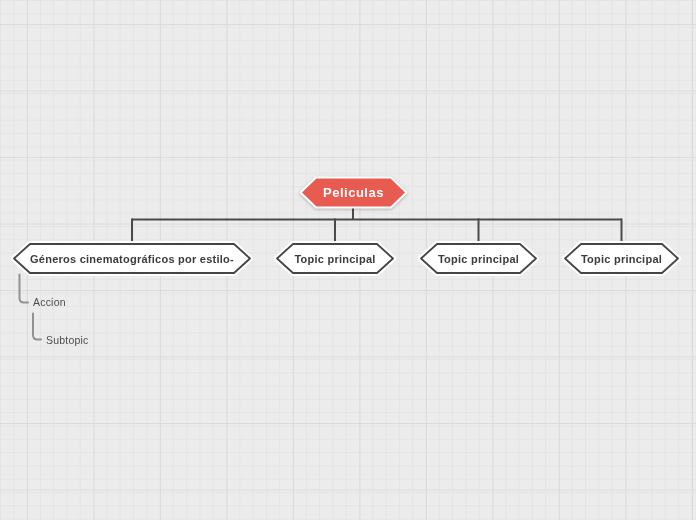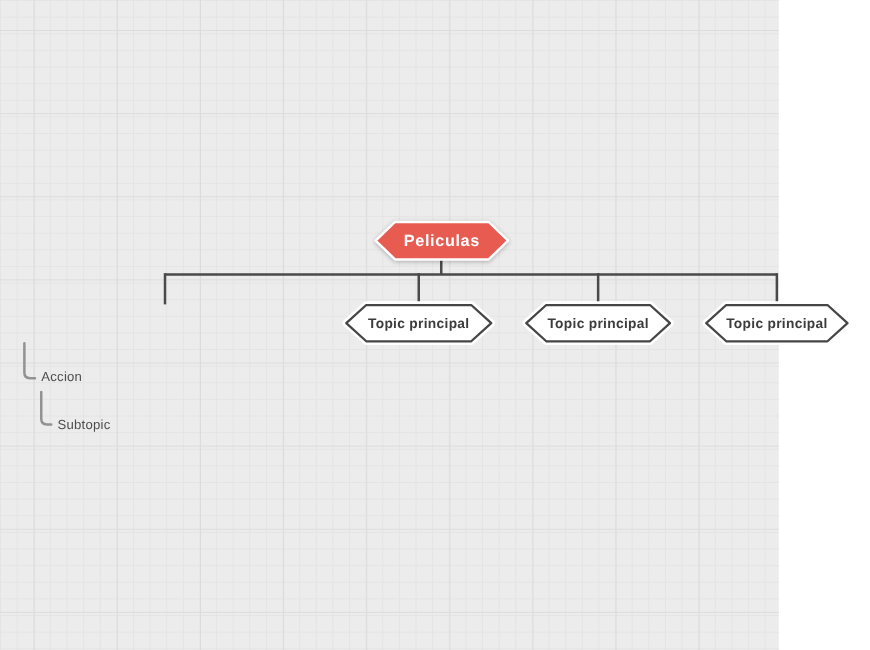--- a/index.html
+++ b/index.html
@@ -1,21 +1,21 @@
 <!DOCTYPE html>
 <html><head>
 <meta charset="utf-8">
 <style>
   html,body{margin:0;padding:0;}
   body{
     width:696px;height:520px;overflow:hidden;
     font-family:"Liberation Sans",sans-serif;
   }
   .canvas{
-    position:relative;width:623px;height:520px;
+    position:relative;width:696px;height:520px;
     background-color:#ececec;
     background-image:
       linear-gradient(to right,#dcdcdc 1px,transparent 1px),
       linear-gradient(to bottom,#dcdcdc 1px,transparent 1px),
       linear-gradient(to right,#e4e4e4 1px,transparent 1px),
       linear-gradient(to bottom,#e4e4e4 1px,transparent 1px);
     background-size:66.5px 66.5px,66.5px 66.5px,13.3px 13.3px,13.3px 13.3px;
     background-position:27px 0,0 24px,0 0,0 0;
   }
   .connector-layer{
@@ -66,20 +66,27 @@
     </g>
   </svg>
 
   <div class="node root" style="left:299px;top:176px;width:109px;height:33px;">
     <svg width="109" height="33" viewBox="0 0 109 33">
       <path class="root-shape" d="M1.5 16.5 L17 1.5 H92 L107.5 16.5 L92 31.5 H17 Z" fill="#E85B51" stroke="#ffffff" stroke-width="2" stroke-linejoin="round"></path>
     </svg>
     <span class="label">Peliculas</span>
   </div>
 
+  <div class="node main" style="left:13px;top:243px;width:238px;height:31px;">
+    <svg width="238" height="31" viewBox="0 0 238 31">
+      <path d="M1 15.5 L17 1 H221 L237 15.5 L221 30 H17 Z" fill="none" stroke="#ffffff" stroke-width="6" stroke-linejoin="round"></path>
+      <path d="M1 15.5 L17 1 H221 L237 15.5 L221 30 H17 Z" fill="#ffffff" stroke="#454545" stroke-width="1.8" stroke-linejoin="round"></path>
+    </svg>
+    <span class="label">Géneros cinematográficos por estilo-</span>
+  </div>
 
   <div class="node main" style="left:276px;top:243px;width:118px;height:31px;">
     <svg width="118" height="31" viewBox="0 0 118 31">
       <path d="M1 15.5 L17 1 H101 L117 15.5 L101 30 H17 Z" fill="none" stroke="#ffffff" stroke-width="6" stroke-linejoin="round"></path>
       <path d="M1 15.5 L17 1 H101 L117 15.5 L101 30 H17 Z" fill="#ffffff" stroke="#454545" stroke-width="1.8" stroke-linejoin="round"></path>
     </svg>
     <span class="label">Topic principal</span>
   </div>
 
   <div class="node main" style="left:420px;top:243px;width:117px;height:31px;">

